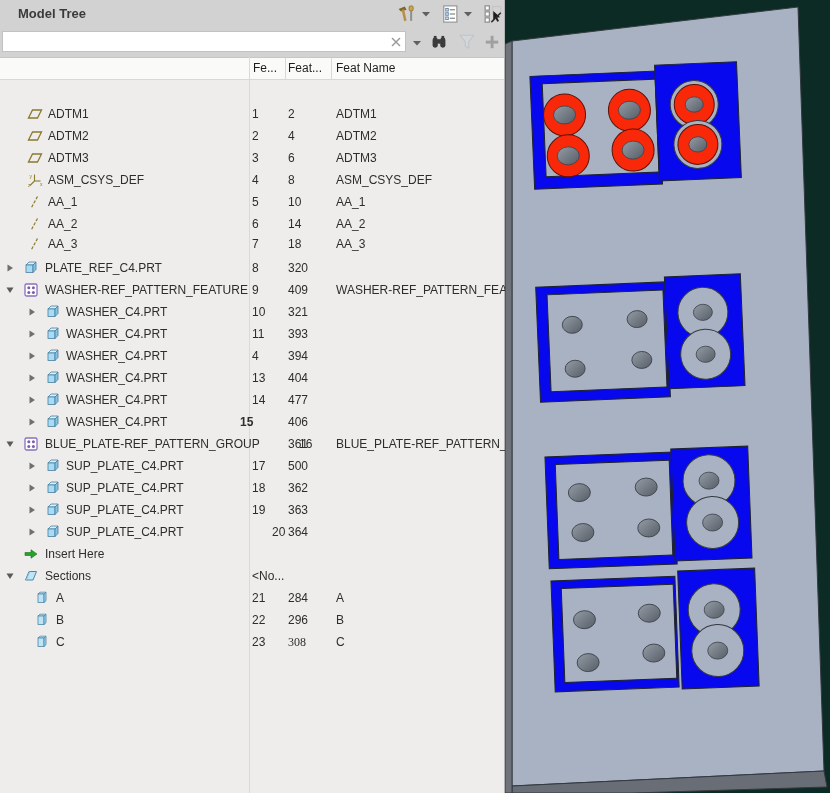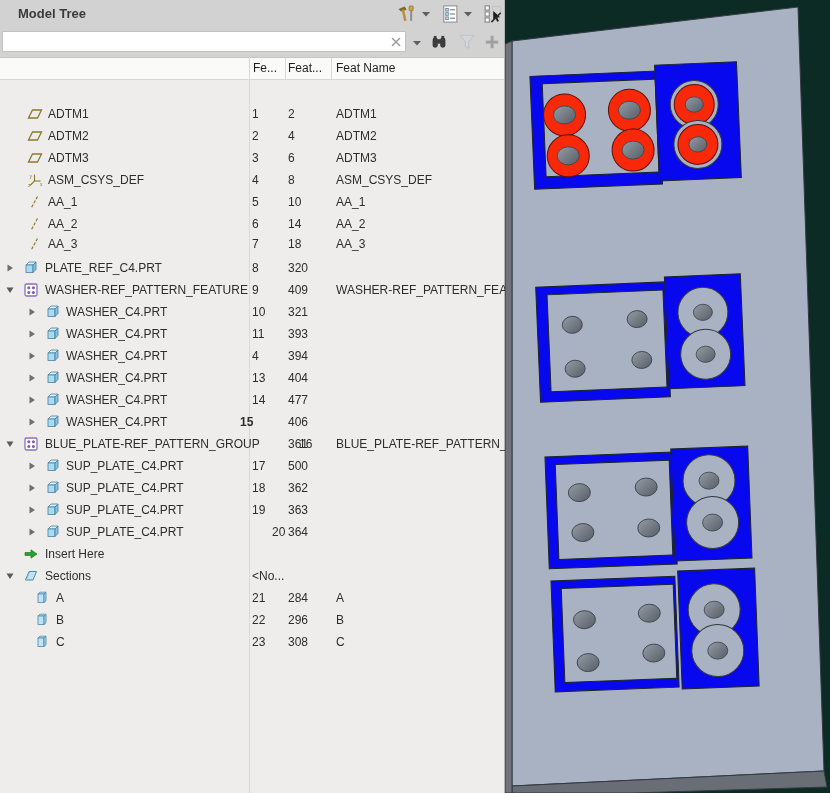--- a/index.html
+++ b/index.html
@@ -489,21 +489,21 @@
       <div class="row" style="top: 550px;">
         <span class="ric" style="left: 34px;">
           <svg width="16" height="16" viewBox="0 0 16 16">
             <polygon points="4,4 6,2.2 12,2.2 10,4" fill="#d6f0fc" stroke="#4e86a8" stroke-width="0.8"></polygon>
             <rect x="4" y="4" width="6" height="8.5" fill="#bfe4f6" stroke="#4e86a8" stroke-width="0.8"></rect>
             <polygon points="10,4 12,2.2 12,10.7 10,12.5" fill="#9fd3ee" stroke="#4e86a8" stroke-width="0.8"></polygon>
           </svg>
         </span>
         <span class="lbl" style="left: 56px;">C</span>
         <span class="cell" style="left: 252px;">23</span>
-        <span class="cell" style="left: 288px;">308</span>
+        <span class="cell" style="left: 288px; font-family: Liberation Serif, serif;">308</span>
         <span class="cell" style="left: 336px;">C</span>
       </div>
     </div>
 </div>
 
 <div class="viewport">
     <svg width="325" height="793" viewBox="0 0 325 793">
       <defs>
         <linearGradient id="hg" x1="0" y1="0" x2="1" y2="1">
           <stop offset="0" stop-color="#949ca6"></stop>

